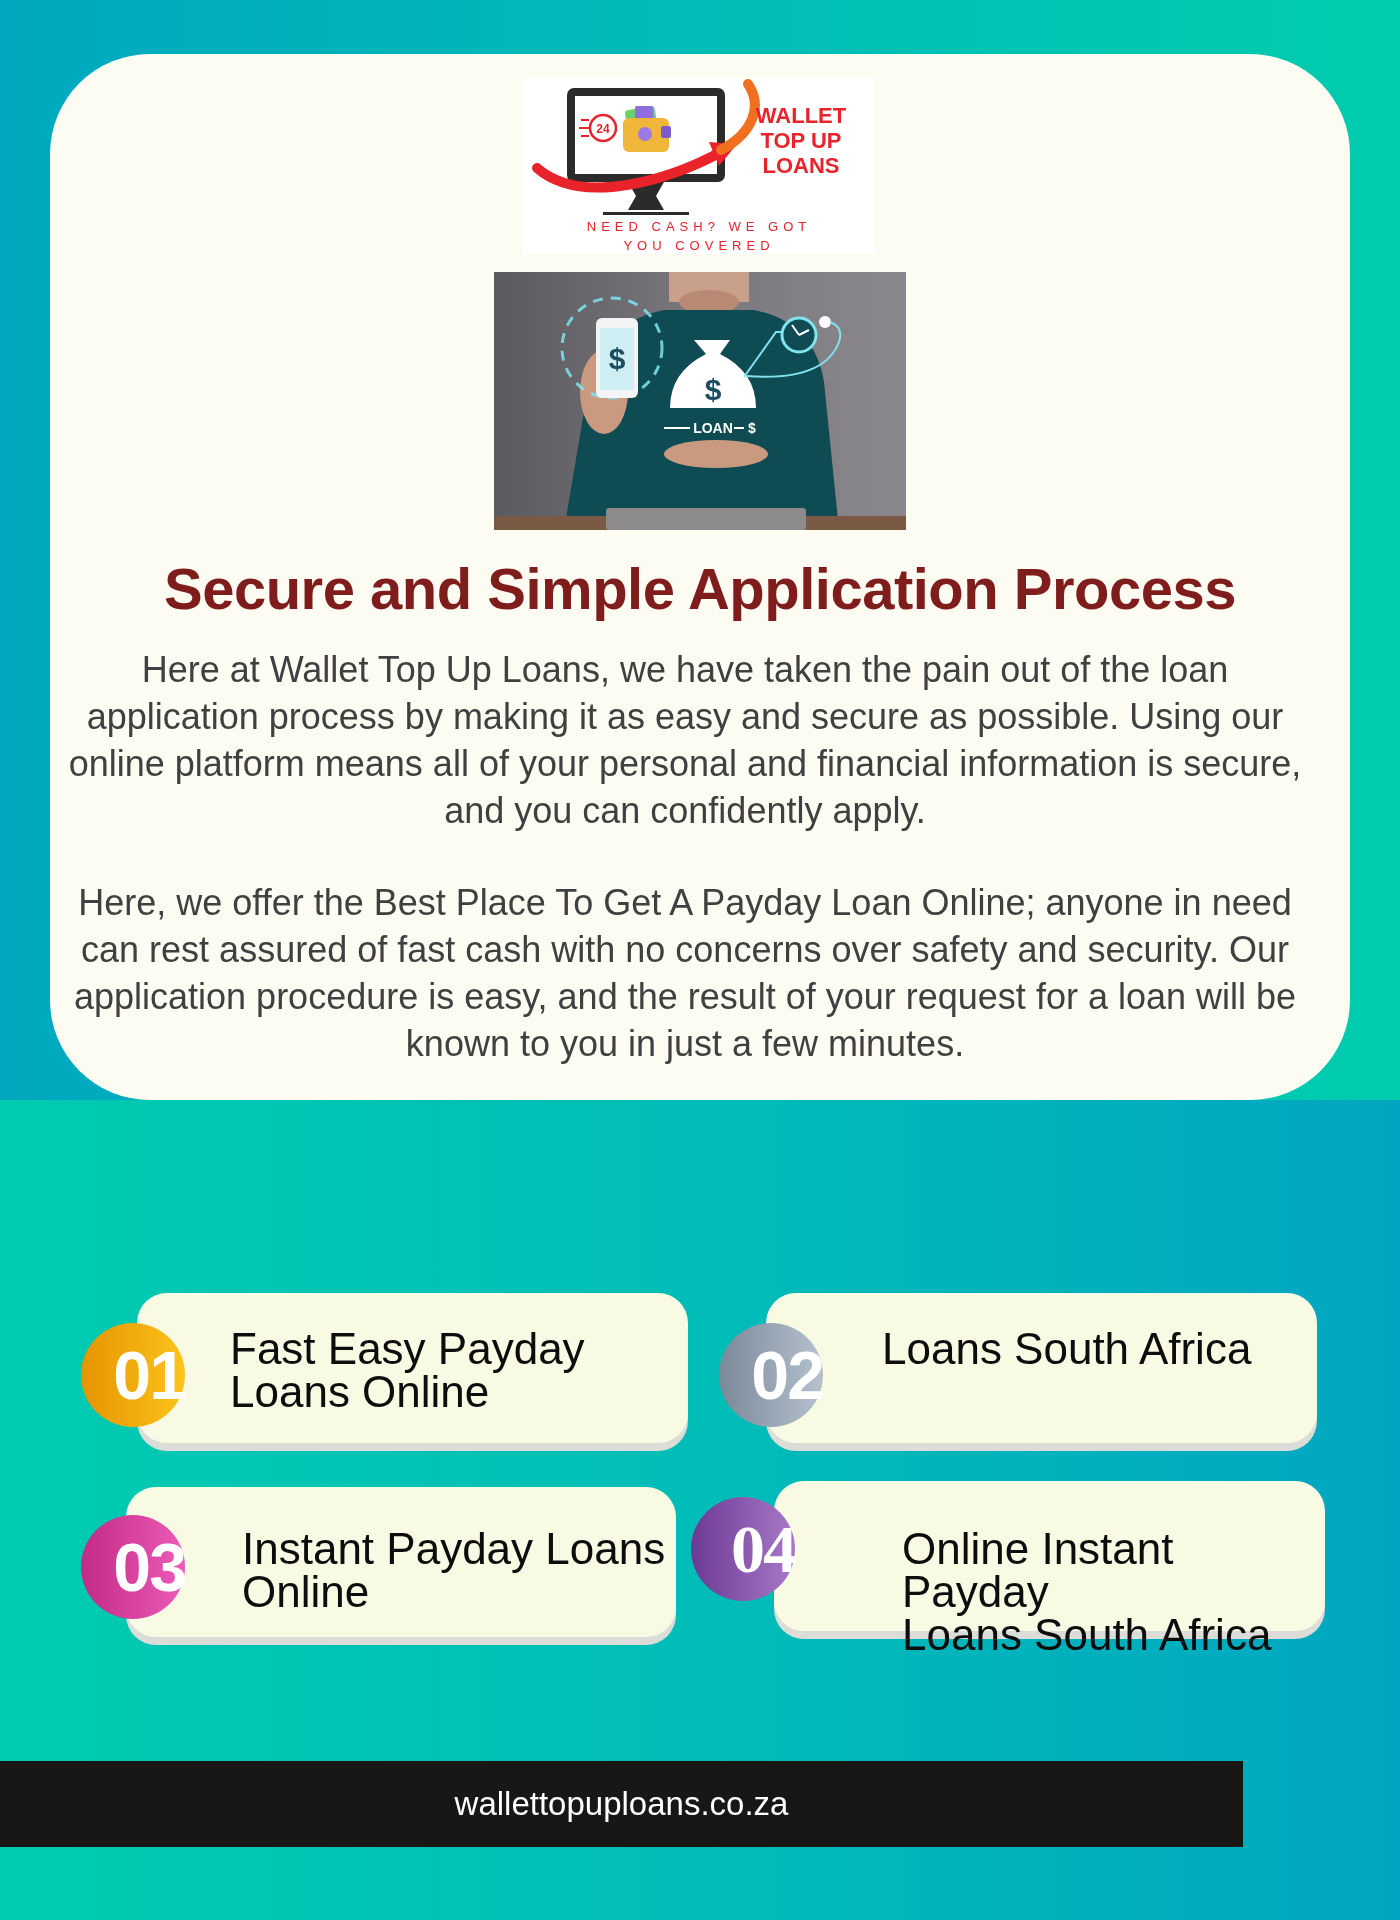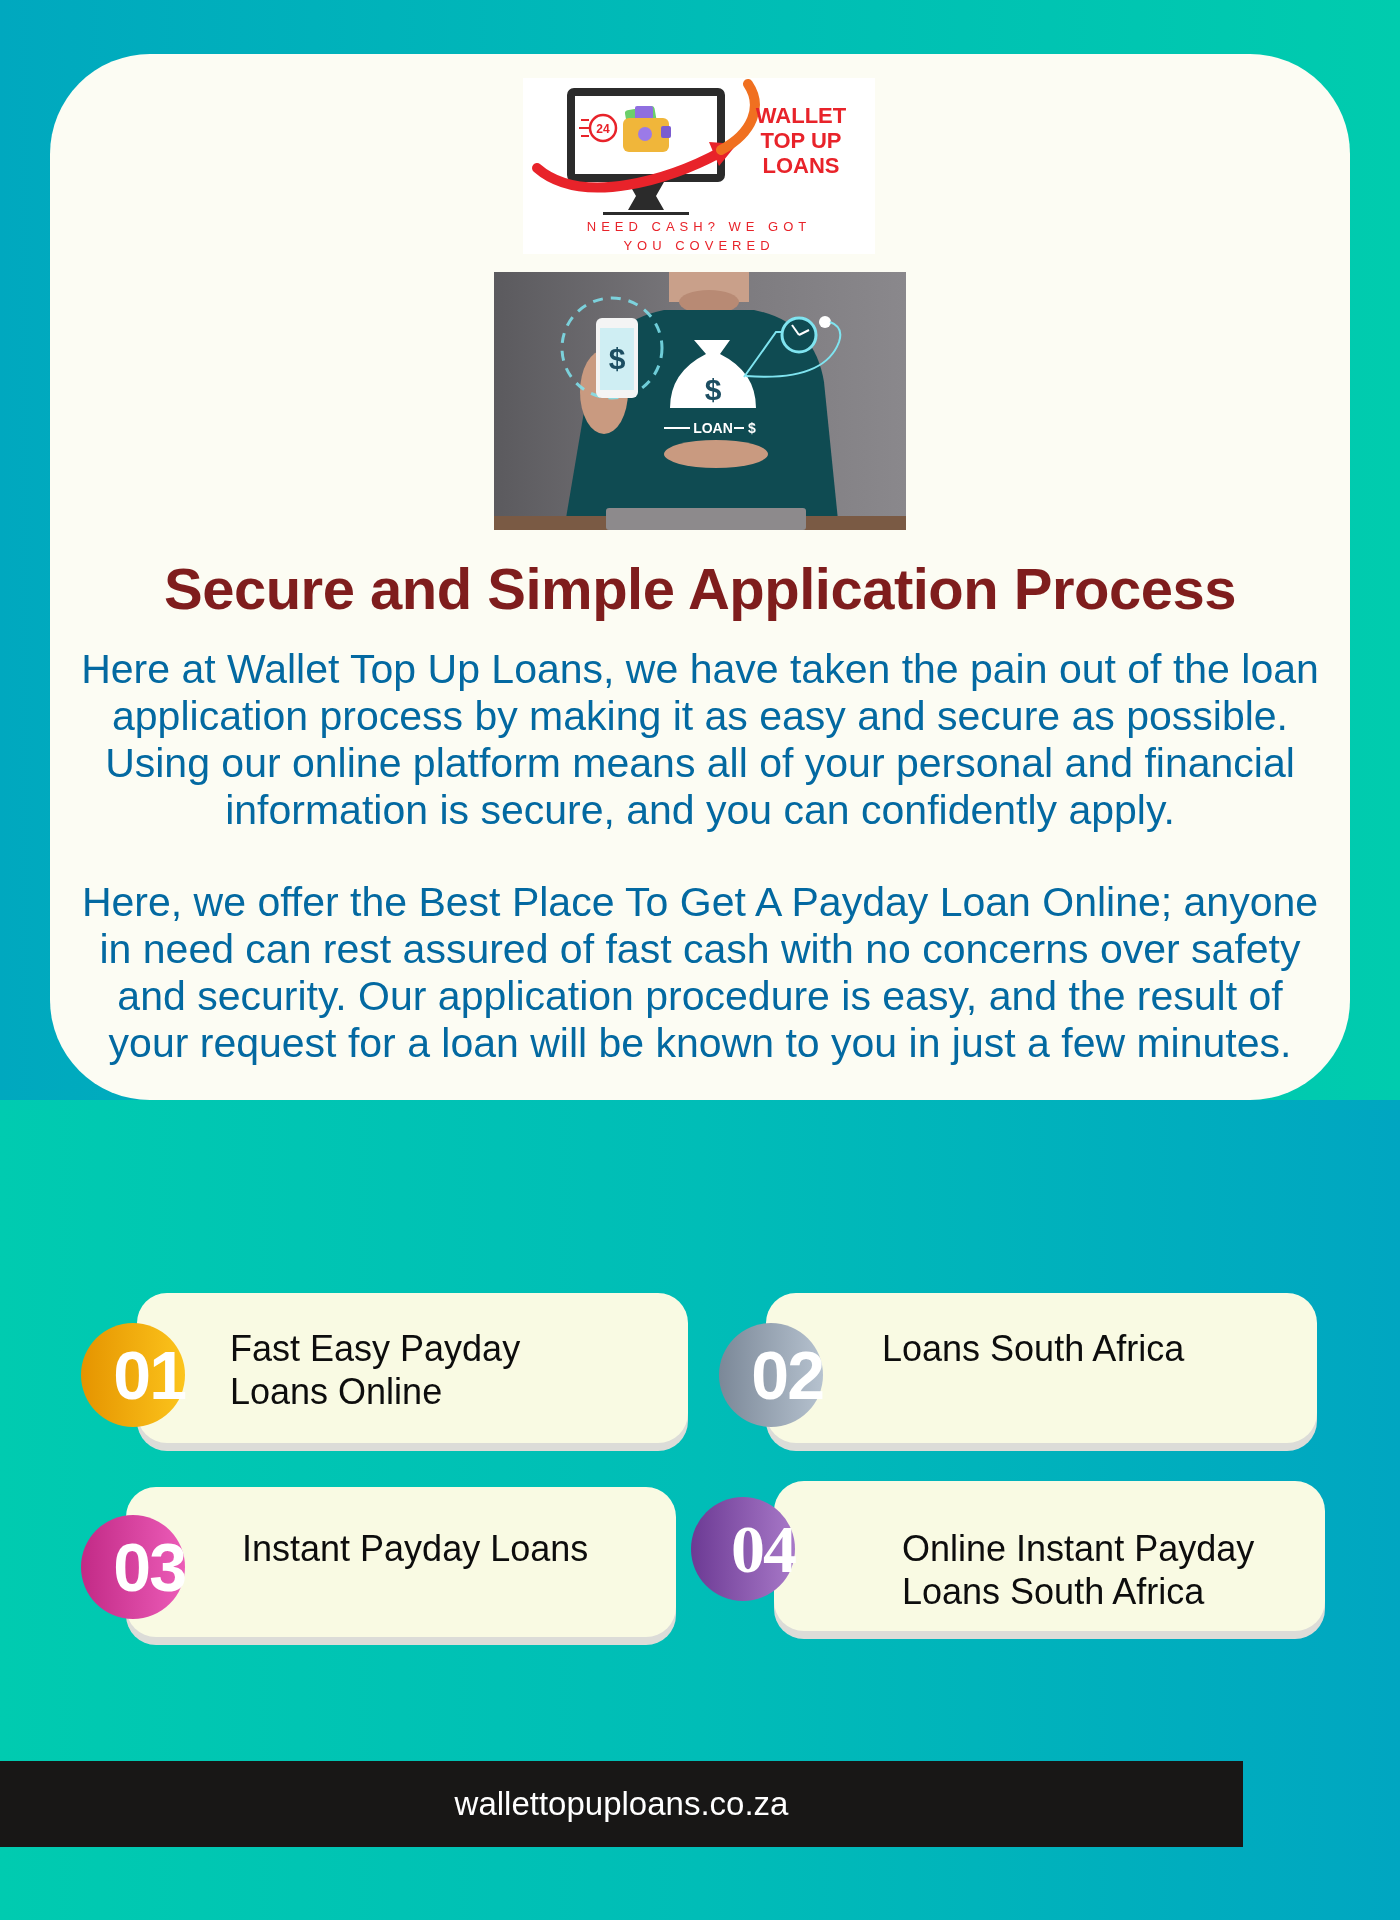--- a/index.html
+++ b/index.html
@@ -28,31 +28,31 @@
     .hero {
       position: absolute; left: 494px; top: 272px; width: 412px; height: 258px;
       background: linear-gradient(90deg, #5b5a5e 0%, #7a787c 50%, #8a888c 100%);
       overflow: hidden;
     }
     .title {
       position: absolute; left: 0; top: 555px; width: 1400px; text-align: center;
       font-size: 58px; font-weight: bold; color: #7f1d1d; letter-spacing: -0.5px;
     }
     .para {
-      position: absolute; left: 75px; width: 1250px; text-align: center;
-      font-size: 41px; line-height: 47px; color: #0369a1;
+      position: absolute; left: 60px; width: 1250px; text-align: center;
+      font-size: 36px; line-height: 47px; color: #404040;
     }
     .p1 { top: 646px; }
     .p2 { top: 879px; }
     .feature {
       position: absolute; height: 150px; background: #f9fae3; border-radius: 30px;
       box-shadow: 0 8px 0 #dcdcd8;
     }
     .feature .label {
-      position: absolute; font-size: 36px; line-height: 43px; color: #0d0d0d;
+      position: absolute; font-size: 44px; line-height: 43px; color: #0d0d0d;
       font-weight: 500;
     }
     .badge {
       position: absolute; width: 104px; height: 104px; border-radius: 50%;
       color: #ffffff; font-weight: bold; font-size: 68px; line-height: 104px;
       text-align: right; letter-spacing: -2px;
     }
     .footer {
       position: absolute; left: 0; top: 1761px; width: 1243px; height: 86px;
       background: #181716; color: #ffffff; text-align: center;
@@ -151,20 +151,21 @@
 <div class="feature" style="left:766px; top:1293px; width:551px;">
   <div class="label" style="left:116px; top:34px;">
     <div>Loans South Africa</div>
   </div>
 </div>
 <div class="badge" style="left:719px; top:1323px; background:linear-gradient(90deg,#7b8898,#b6c2cf);">02</div>
 
 <div class="feature" style="left:126px; top:1487px; width:550px;">
   <div class="label" style="left:116px; top:40px;">
     <div>Instant Payday Loans</div>
+    <div>Online</div>
   </div>
 </div>
 <div class="badge" style="left:81px; top:1515px; background:linear-gradient(90deg,#c22a86,#ec5cb8);">03</div>
 
 <div class="feature" style="left:774px; top:1481px; width:551px;">
   <div class="label" style="left:128px; top:46px;">
     <div>Online Instant Payday</div>
     <div>Loans South Africa</div>
   </div>
 </div>

